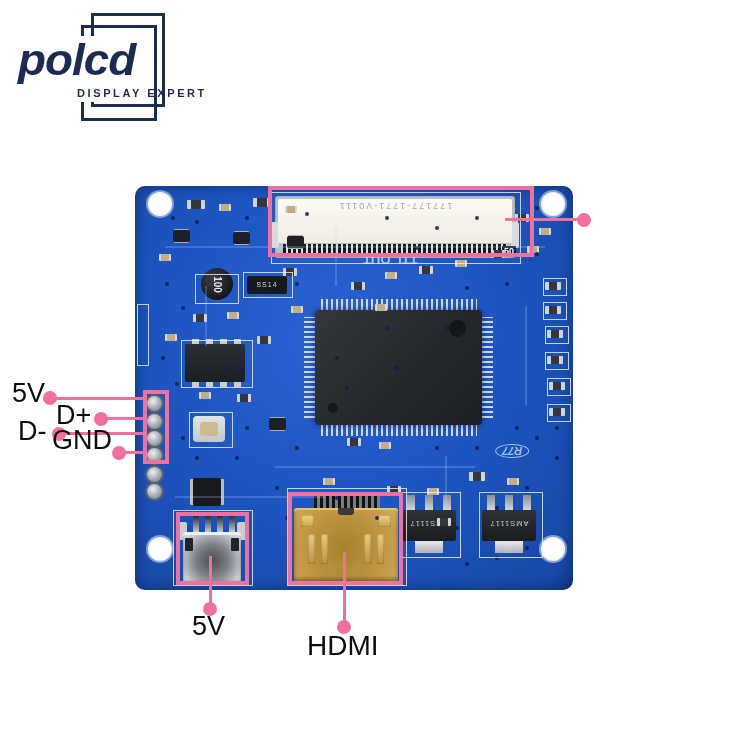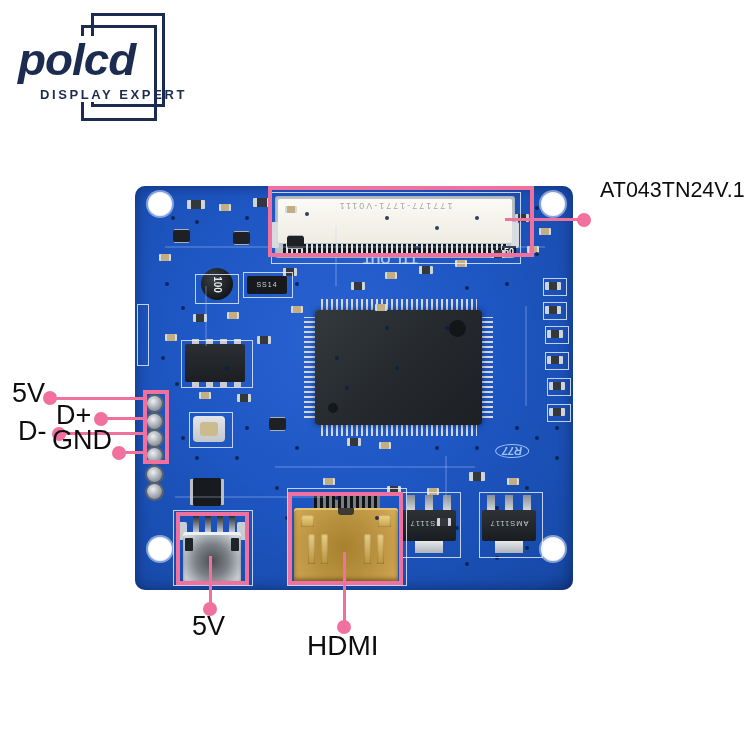--- a/index.html
+++ b/index.html
@@ -4,21 +4,21 @@
 <style>
   html,body{margin:0;padding:0;}
   body{width:750px;height:750px;position:relative;background:#ffffff;overflow:hidden;
        font-family:"Liberation Sans",sans-serif;}
 
   
   .logo-rect{position:absolute;border:3px solid #1c2b50;background:transparent;}
   .logo-band{position:absolute;background:#ffffff;}
   .logo-brand{position:absolute;color:#1c2b50;font-weight:bold;font-style:italic;
               font-size:45px;letter-spacing:-1px;transform:scaleX(1.02);transform-origin:left;}
-  .logo-tagline{position:absolute;color:#1c2b50;font-size:13px;letter-spacing:2.6px;font-weight:bold;}
+  .logo-tagline{position:absolute;color:#1c2b50;font-size:11px;letter-spacing:2.6px;font-weight:bold;margin-left:37px;}
 
   
   .board{position:absolute;left:135px;top:186px;width:438px;height:404px;border-radius:10px;
          background:radial-gradient(circle at 45% 38%, #2a63d2 0%, #1e56c3 45%, #174aa8 92%, #123d8e 100%);
          box-shadow:inset 0 0 14px rgba(0,10,40,.45);}
   .hole{position:absolute;width:24px;height:24px;border-radius:50%;background:#ffffff;
         box-shadow:0 0 0 2px rgba(220,230,250,.55), inset 0 0 2px #c9d2e4;}
   .via{position:absolute;width:4px;height:4px;border-radius:50%;background:#0a1f4a;opacity:.85;}
   .silk{position:absolute;border:1px solid rgba(235,242,255,.8);}
   .trace{position:absolute;background:rgba(190,212,255,.22);}
@@ -328,21 +328,20 @@
     <div class="trace" style="left: 200px; top: 40px; width: 2px; height: 60px;"></div>
     <div class="trace" style="left: 390px; top: 120px; width: 2px; height: 100px;"></div>
     <div class="trace" style="left: 70px; top: 100px; width: 2px; height: 60px;"></div>
     <div class="trace" style="left: 310px; top: 270px; width: 2px; height: 50px;"></div>
   </div>
 
 <div class="ann-box" style="left:268px;top:186px;width:266px;height:71px;"></div>
 <div class="ann-line" style="left:505px;top:218px;width:74px;height:3px;"></div>
 <div class="ann-dot" style="left:577px;top:213px;"></div>
 <div class="support">
-  <div>AT043TN24V.1</div>
 </div>
 
 <div class="ann-label" style="left:12px;top:378px;">5V</div>
 <div class="ann-dot" style="left:43px;top:391px;"></div>
 <div class="ann-line" style="left:55px;top:397px;width:88px;height:3px;"></div>
 
 <div class="ann-label" style="left:56px;top:400px;">D+</div>
 <div class="ann-dot" style="left:94px;top:412px;"></div>
 <div class="ann-line" style="left:107px;top:417px;width:36px;height:3px;"></div>
 

